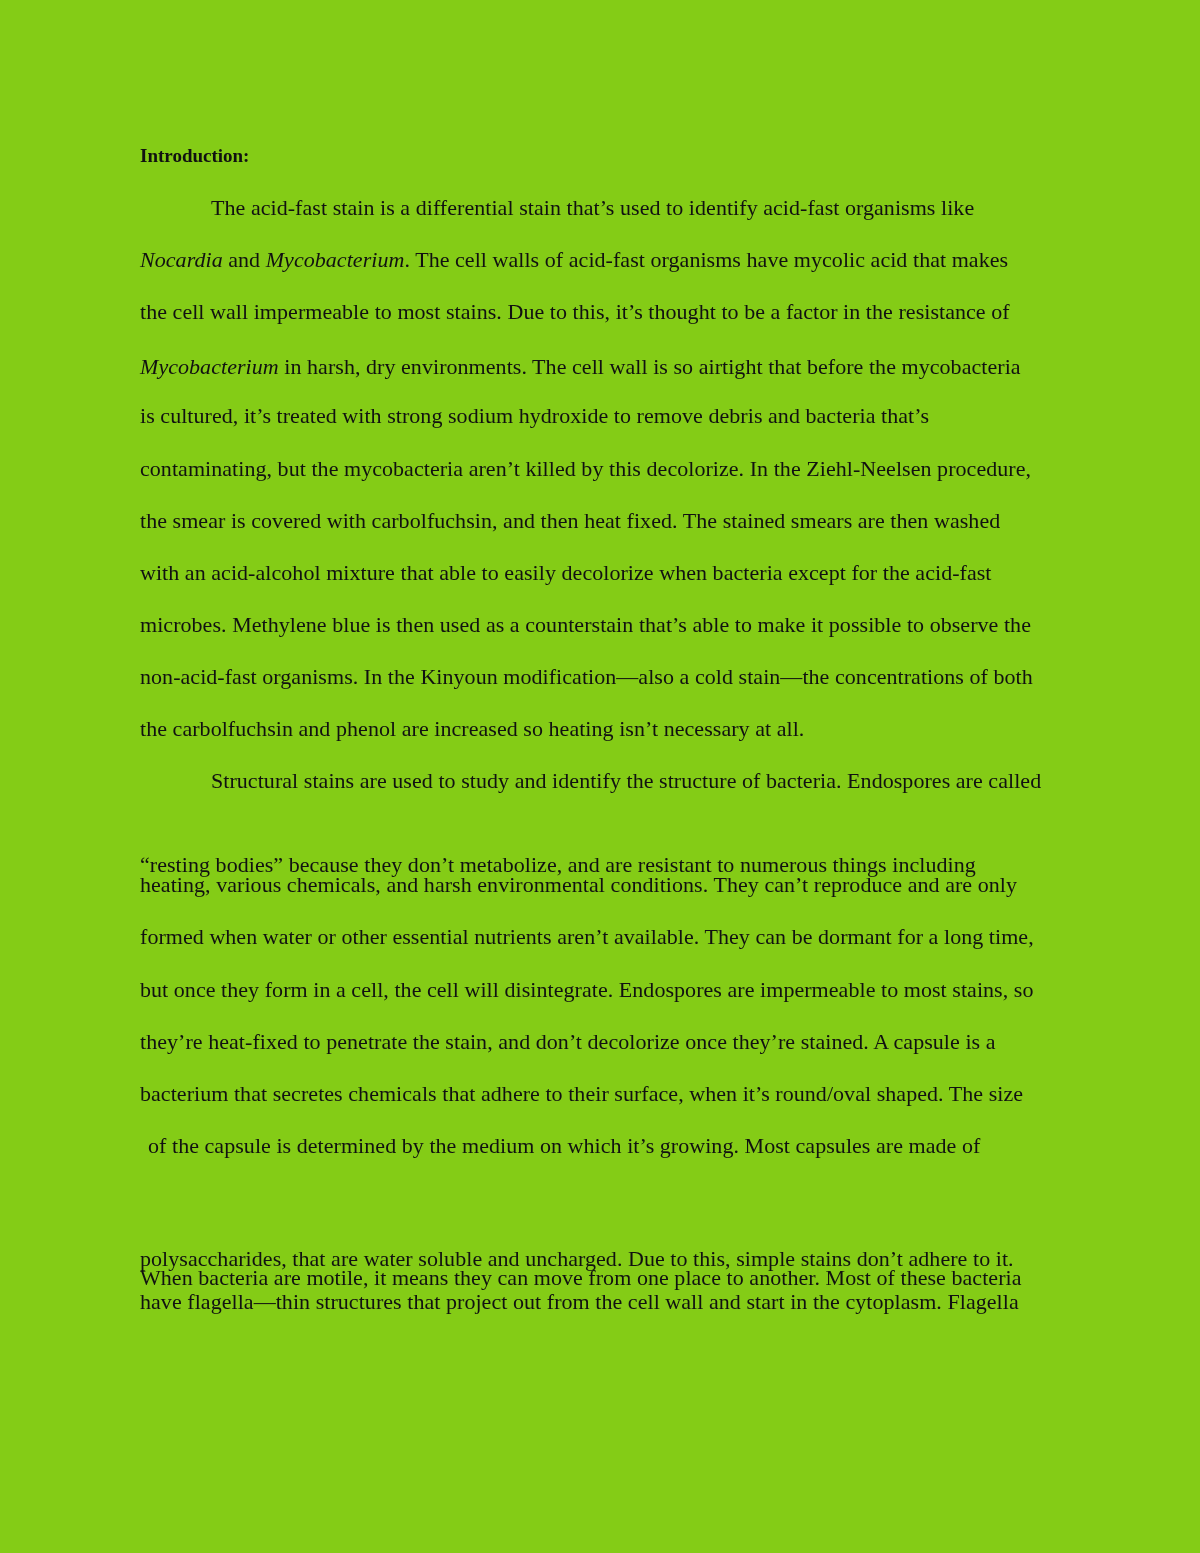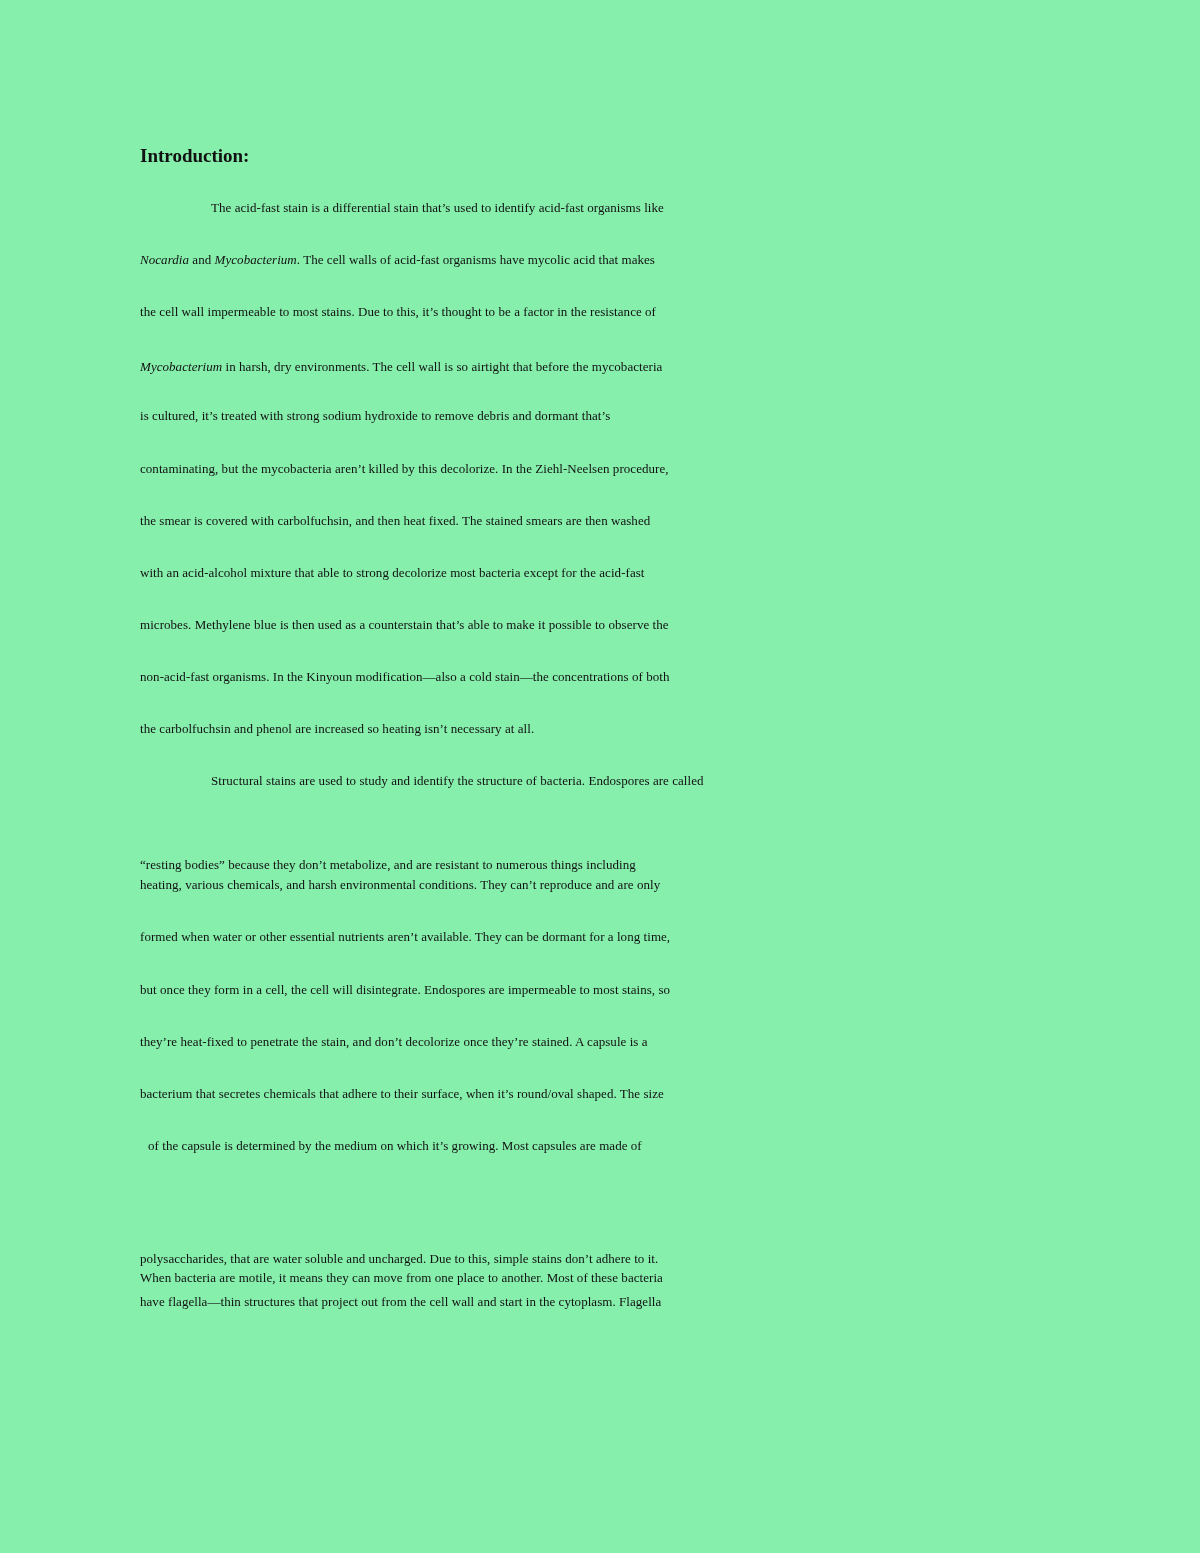--- a/index.html
+++ b/index.html
@@ -14,35 +14,35 @@
       overflow: hidden;
       font-family: "Liberation Serif", "DejaVu Serif", serif;
       color: #111111;
     }
     .page {
       position: absolute;
       left: 0;
       top: 0;
       width: 1200px;
       height: 1553px;
-      background: #86efac;
+      background: #84cc16;
     }
     .heading {
       position: absolute;
       left: 140px;
       top: 143px;
       font-size: 19px;
       font-weight: bold;
       line-height: 26px;
       white-space: nowrap;
     }
     .line {
       position: absolute;
       left: 140px;
-      font-size: 13px;
+      font-size: 22px;
       line-height: 26px;
       white-space: nowrap;
       letter-spacing: 0.05px;
     }
     .line.indent {
       left: 211px;
     }
     .line em {
       font-style: italic;
     }
@@ -50,24 +50,24 @@
 </head>
 <body>
 
 <div class="page">
   <div class="heading">Introduction:</div>
   <div id="body-text">
       <div class="line indent" style="top: 195px;"><span>The acid-fast stain is a differential stain that’s used to identify acid-fast organisms like</span></div>
       <div class="line" style="top: 247.1px;"><em>Nocardia</em><span> and </span><em>Mycobacterium</em><span>. The cell walls of acid-fast organisms have mycolic acid that makes</span></div>
       <div class="line" style="top: 299.2px;"><span>the cell wall impermeable to most stains. Due to this, it’s thought to be a factor in the resistance of</span></div>
       <div class="line" style="top: 354px;"><em>Mycobacterium</em><span> in harsh, dry environments. The cell wall is so airtight that before the mycobacteria</span></div>
-      <div class="line" style="top: 403.4px;"><span>is cultured, it’s treated with strong sodium hydroxide to remove debris and dormant that’s</span></div>
+      <div class="line" style="top: 403.4px;"><span>is cultured, it’s treated with strong sodium hydroxide to remove debris and bacteria that’s</span></div>
       <div class="line" style="top: 455.5px;"><span>contaminating, but the mycobacteria aren’t killed by this decolorize. In the Ziehl-Neelsen procedure,</span></div>
       <div class="line" style="top: 507.6px;"><span>the smear is covered with carbolfuchsin, and then heat fixed. The stained smears are then washed</span></div>
-      <div class="line" style="top: 559.7px;"><span>with an acid-alcohol mixture that able to strong decolorize most bacteria except for the acid-fast</span></div>
+      <div class="line" style="top: 559.7px;"><span>with an acid-alcohol mixture that able to easily decolorize when bacteria except for the acid-fast</span></div>
       <div class="line" style="top: 611.8px;"><span>microbes. Methylene blue is then used as a counterstain that’s able to make it possible to observe the</span></div>
       <div class="line" style="top: 663.9px;"><span>non-acid-fast organisms. In the Kinyoun modification—also a cold stain—the concentrations of both</span></div>
       <div class="line" style="top: 716px;"><span>the carbolfuchsin and phenol are increased so heating isn’t necessary at all.</span></div>
       <div class="line indent" style="top: 768.1px;"><span>Structural stains are used to study and identify the structure of bacteria. Endospores are called</span></div>
       <div class="line" style="top: 820.2px; margin-top: 32px;"><span>“resting bodies” because they don’t metabolize, and are resistant to numerous things including</span></div>
       <div class="line" style="top: 872.3px; text-align: right;"><span>heating, various chemicals, and harsh environmental conditions. They can’t reproduce and are only</span></div>
       <div class="line" style="top: 924.4px;"><span>formed when water or other essential nutrients aren’t available. They can be dormant for a long time,</span></div>
       <div class="line" style="top: 976.5px;"><span>but once they form in a cell, the cell will disintegrate. Endospores are impermeable to most stains, so</span></div>
       <div class="line" style="top: 1028.6px;"><span>they’re heat-fixed to penetrate the stain, and don’t decolorize once they’re stained. A capsule is a</span></div>
       <div class="line" style="top: 1080.7px;"><span>bacterium that secretes chemicals that adhere to their surface, when it’s round/oval shaped. The size</span></div>

